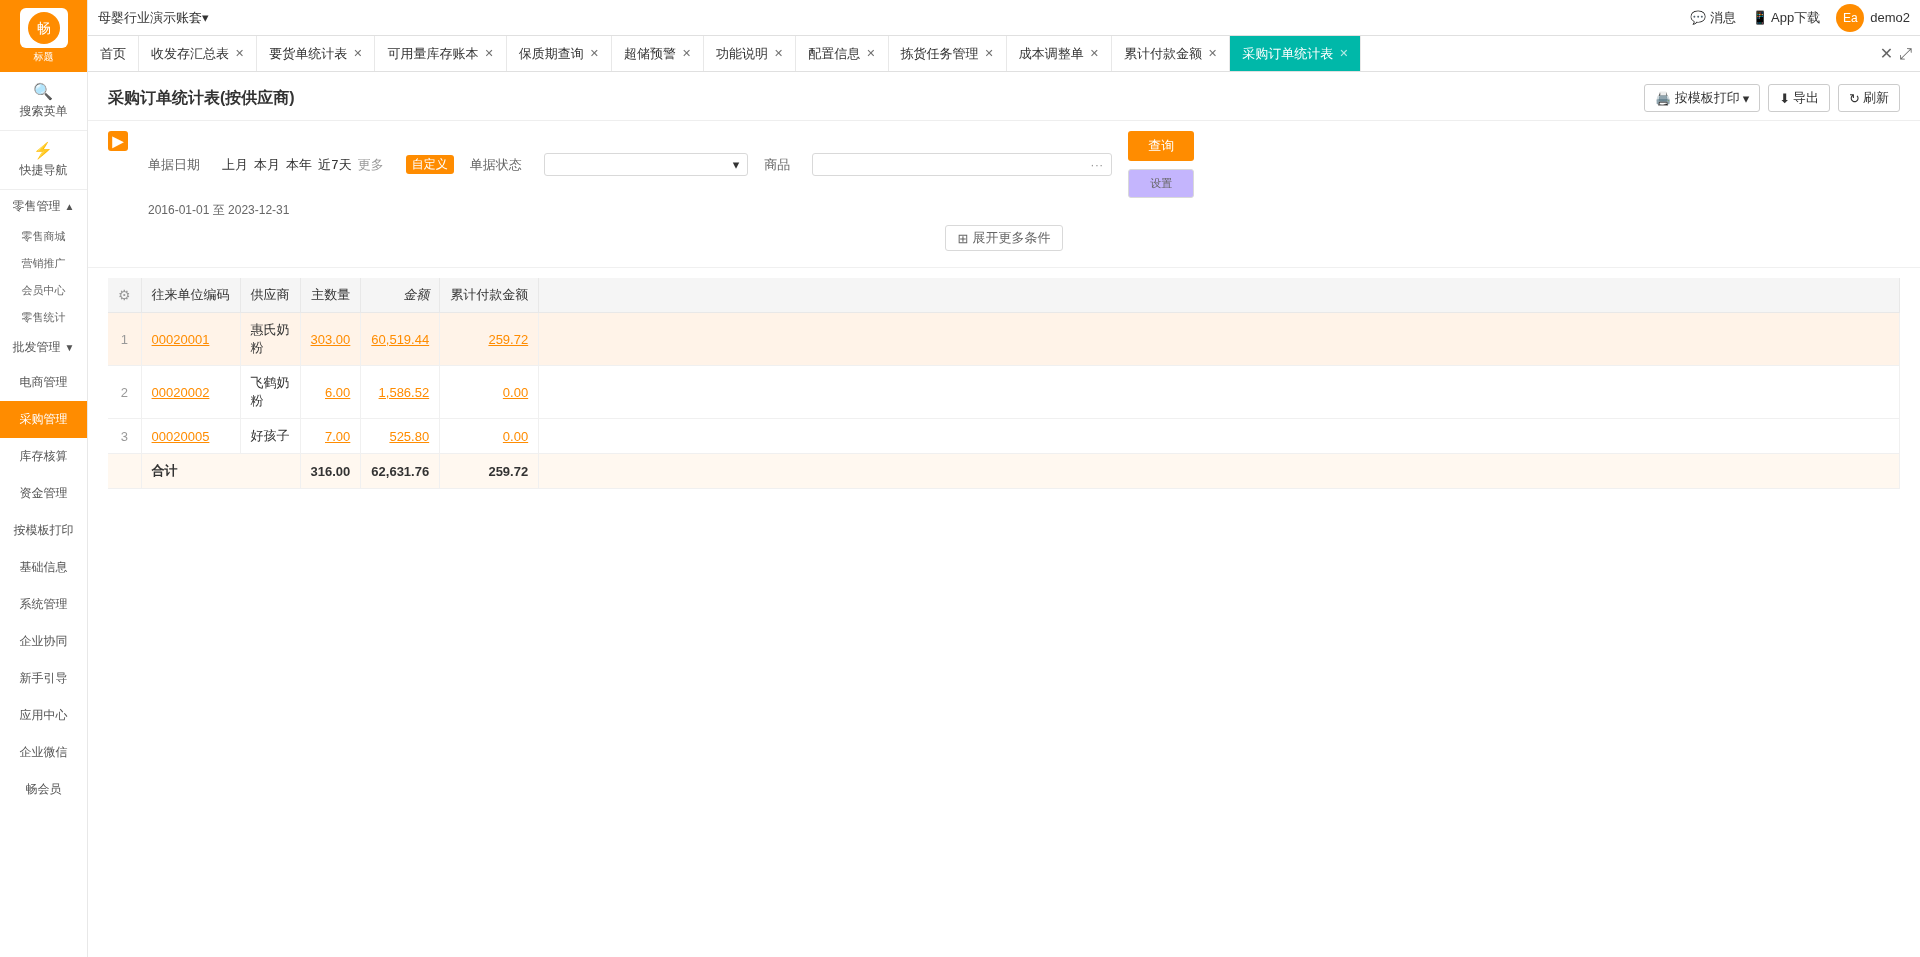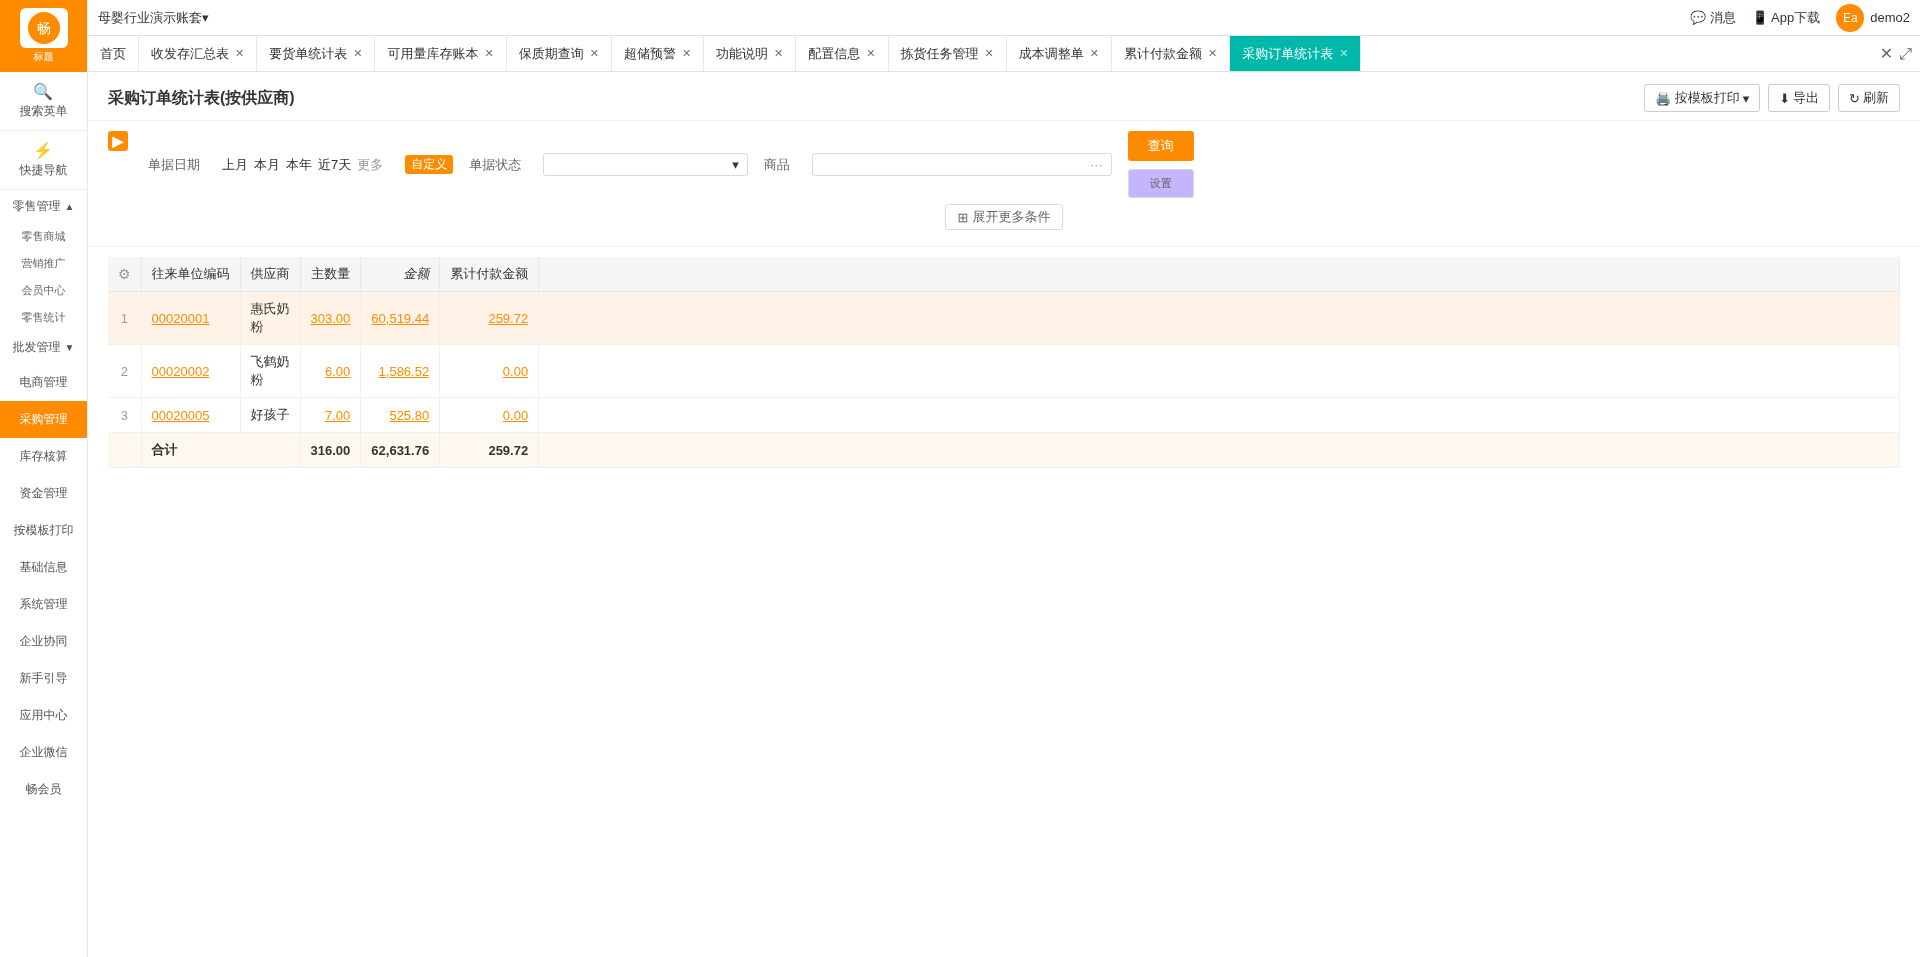--- a/index.html
+++ b/index.html
@@ -49,21 +49,21 @@
     .btn-print { display: flex; align-items: center; gap: 3px; border: 1px solid #ccc; border-radius: 3px; padding: 4px 10px; cursor: pointer; font-size: 13px; background: #fff; color: #333; }
     .btn-export { display: flex; align-items: center; gap: 3px; border: 1px solid #ccc; border-radius: 3px; padding: 4px 10px; cursor: pointer; font-size: 13px; background: #fff; color: #333; }
     .btn-refresh { display: flex; align-items: center; gap: 3px; border: 1px solid #ccc; border-radius: 3px; padding: 4px 10px; cursor: pointer; font-size: 13px; background: #fff; color: #333; }
 
     
     .filter-area { padding: 10px 20px; background: #fff; border-bottom: 1px solid #f0f0f0; }
     .filter-row { display: flex; align-items: center; gap: 16px; flex-wrap: nowrap; }
     .filter-group { display: flex; align-items: center; gap: 22px; }
     .filter-label { color: #666; font-size: 13px; white-space: nowrap; }
     .filter-date-links { display: flex; gap: 6px; font-size: 13px; }
-    .filter-date-link { color: #333; cursor: pointer; }
+    .filter-date-link { color: #333; cursor: pointer; font-family: Liberation Mono, monospace; }
     .filter-date-link.more { color: #999; }
     .filter-date-tag { background: #ff8c00; color: #fff; padding: 1px 6px; border-radius: 3px; font-size: 12px; cursor: pointer; }
     .filter-date-range { color: #666; font-size: 12px; }
     .filter-select-wrap { display: flex; align-items: center; gap: 4px; border: 1px solid #d9d9d9; border-radius: 3px; padding: 3px 8px; background: #fff; min-width: 180px; cursor: pointer; }
     .filter-goods { display: flex; align-items: center; gap: 4px; border: 1px solid #d9d9d9; border-radius: 3px; padding: 3px 8px; background: #fff; min-width: 300px; }
     .filter-goods input { border: none; outline: none; font-size: 13px; flex: 1; }
     .btn-query { background: #ff8c00; color: #fff; border: none; border-radius: 3px; padding: 6px 20px; cursor: pointer; font-size: 13px; }
     .btn-setting { background: #c4b5fd; color: #666; border: 1px solid #d9d9d9; border-radius: 3px; padding: 6px 20px; cursor: pointer; font-size: 11px; margin-top: 4px; }
     .filter-expand-row { display: flex; justify-content: center; padding: 6px 0; }
     .filter-expand-btn { display: flex; align-items: center; gap: 4px; color: #666; font-size: 13px; cursor: pointer; border: 1px solid #d9d9d9; border-radius: 3px; padding: 3px 12px; background: #fff; }
@@ -296,20 +296,23 @@
                 <span class="filter-label">商品</span>
                 <div class="filter-goods">
                   <input type="text" style="border: none; outline: none; font-size: 13px; flex: 1 1 0%;">
                   <span style="color:#999;cursor:pointer;">···</span>
                 </div>
               </div>
               <div style="display:flex;flex-direction:column;gap:4px;">
                 <button class="btn-query">查询</button>
                 <button class="btn-setting">设置</button>
               </div>
+            </div>
+            <div style="margin-top:4px;">
+              <span class="filter-date-range">2016-01-01 至 2023-12-31</span>
             </div>
           </div>
         </div>
         <div class="filter-expand-row">
           <div class="filter-expand-btn">
             <span>⊞</span>
             <span>展开更多条件</span>
           </div>
         </div>
       </div>

